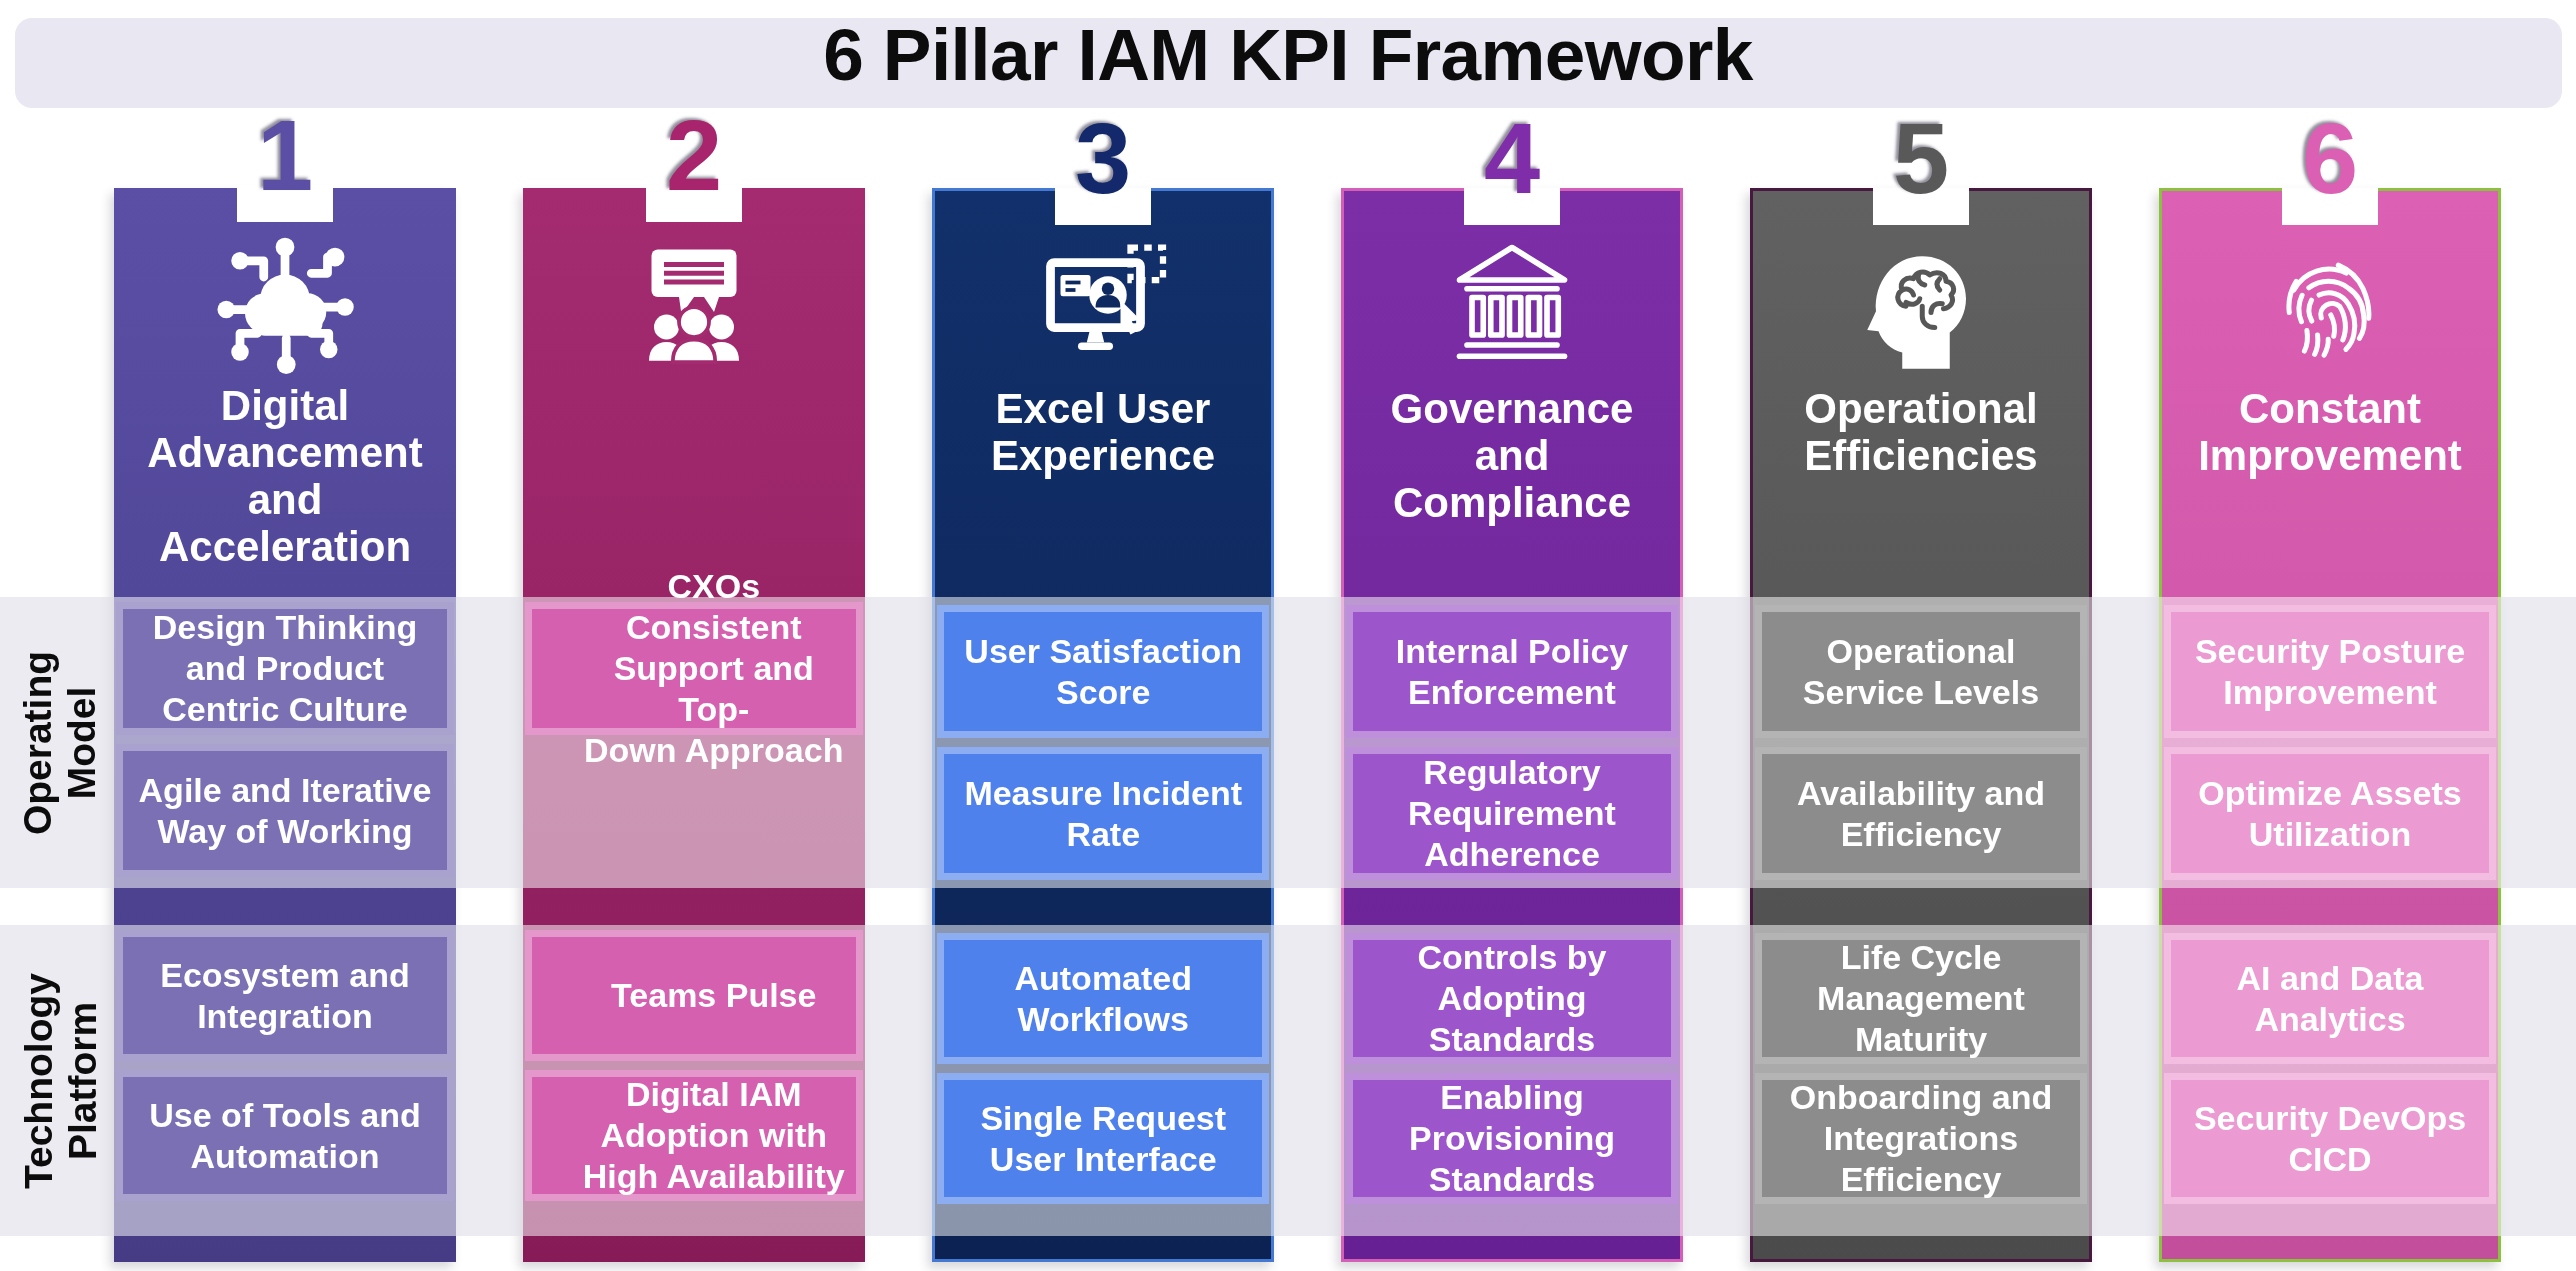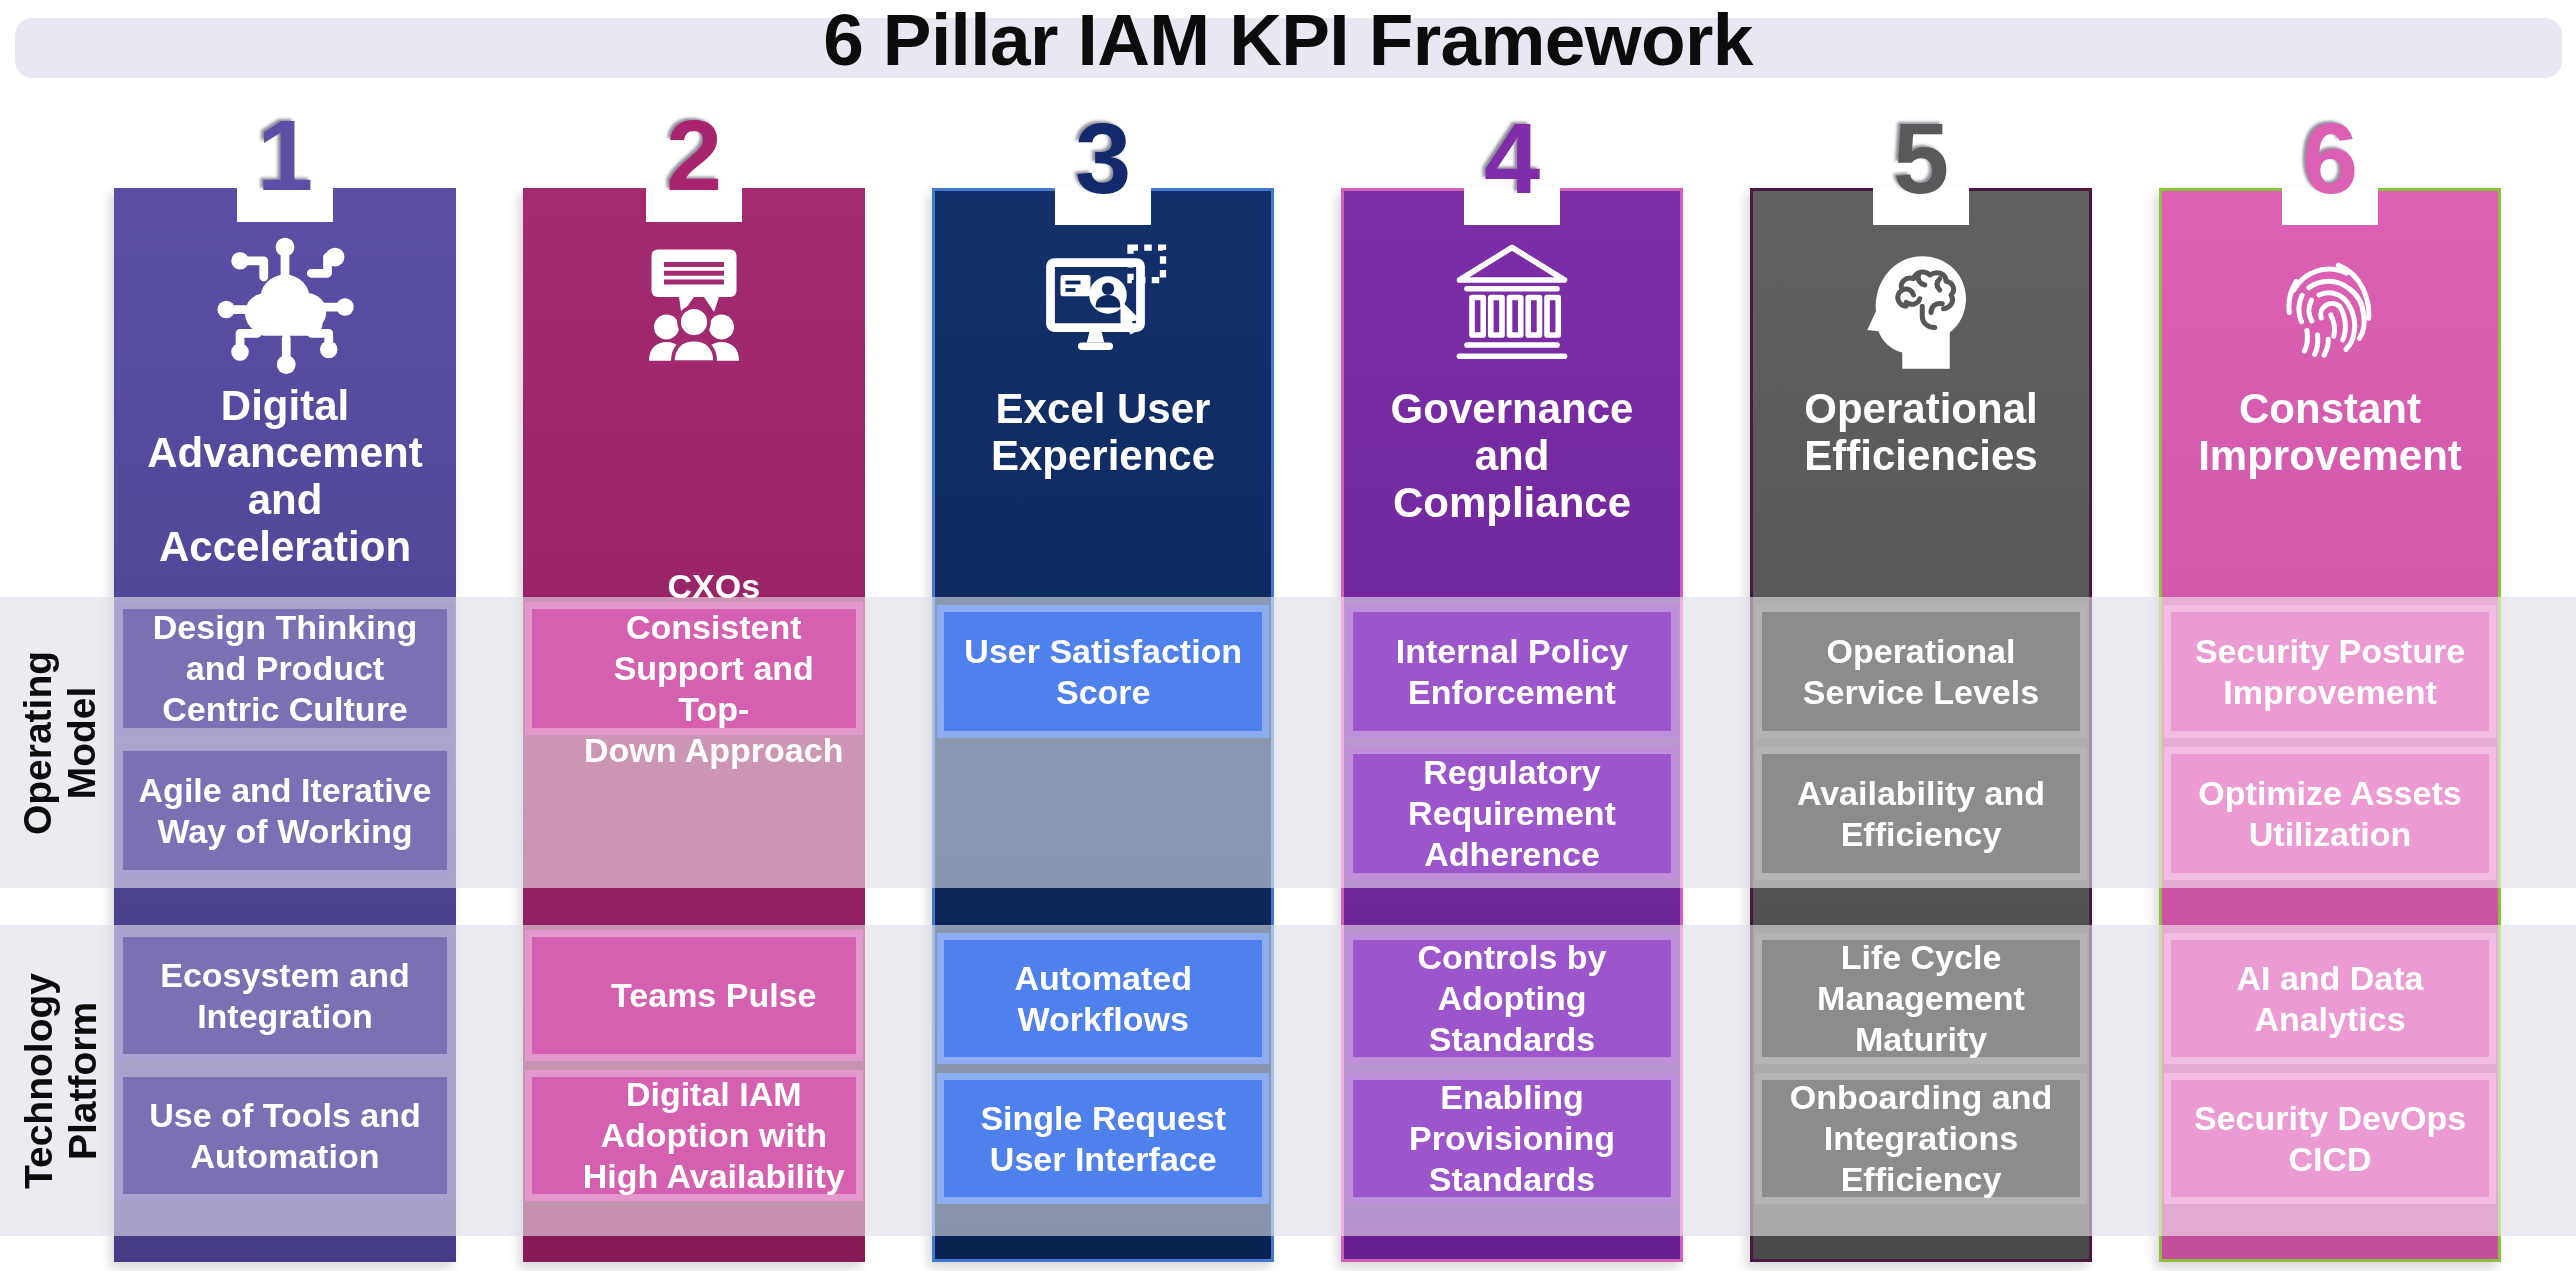--- a/index.html
+++ b/index.html
@@ -3,21 +3,21 @@
 <meta charset="utf-8">
 <style>
   * { margin:0; padding:0; box-sizing:border-box; }
   html,body { width:2576px; height:1272px; }
   body {
     position:relative; overflow:hidden; background:#ffffff;
     font-family:"Liberation Sans", sans-serif;
   }
   
   .titlebar {
-    position:absolute; left:14.5px; top:18px; width:2547px; height:60px;
+    position:absolute; left:14.5px; top:18px; width:2547px; height:90px;
     background:#e9e8f2; border-radius:17px;
     display:flex; align-items:center; justify-content:center; z-index:3;
   }
   .titlebar h1 {
     font-size:73px; font-weight:700; color:#0c0c0c; letter-spacing:-0.6px;
     white-space:nowrap; position:relative; top:-8.5px;
   }
   
   .band-under {
     position:absolute; left:0; width:2576px;
@@ -215,20 +215,22 @@
       </g>
       <path class="fw" d="M74 52 l16 16 -7 1 4 8 -5 2.5 -4 -8 -4 5 z"></path>
       <path class="fw" d="M50 74 h8 l3 12 h-14 z"></path>
       <rect class="fw" x="40" y="86" width="28" height="6" rx="3"></rect>
     </svg>
   </div>
   <h2 class="ptitle">Excel User
 Experience</h2>
   <div class="kpi r0">User Satisfaction
 Score</div>
+  <div class="kpi r1">Measure Incident
+Rate</div>
   <div class="kpi r2">Automated
 Workflows</div>
   <div class="kpi r3">Single Request
 User Interface</div>
 </section>
 
 <section class="pillar p3">
   <div class="num">4</div>
   <div class="notch"></div>
   <div class="icon-wrap">

